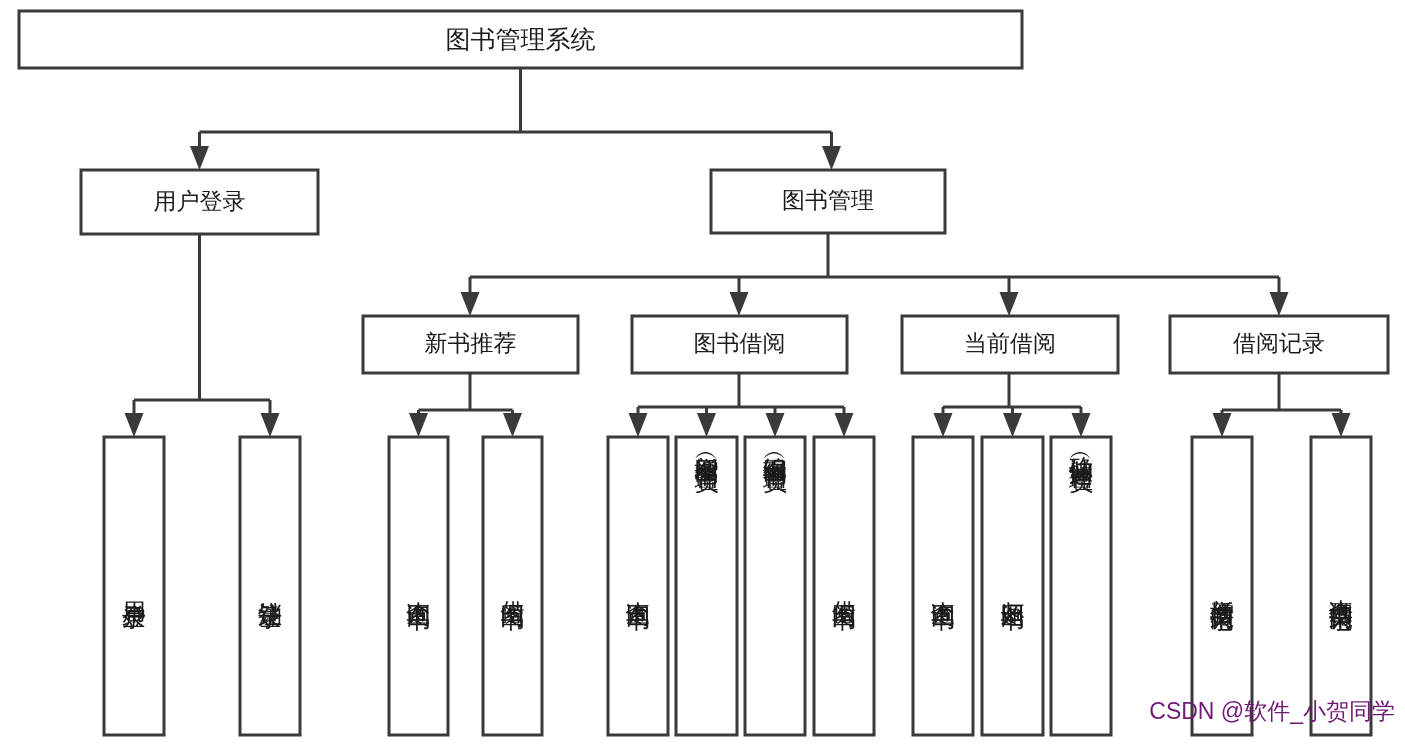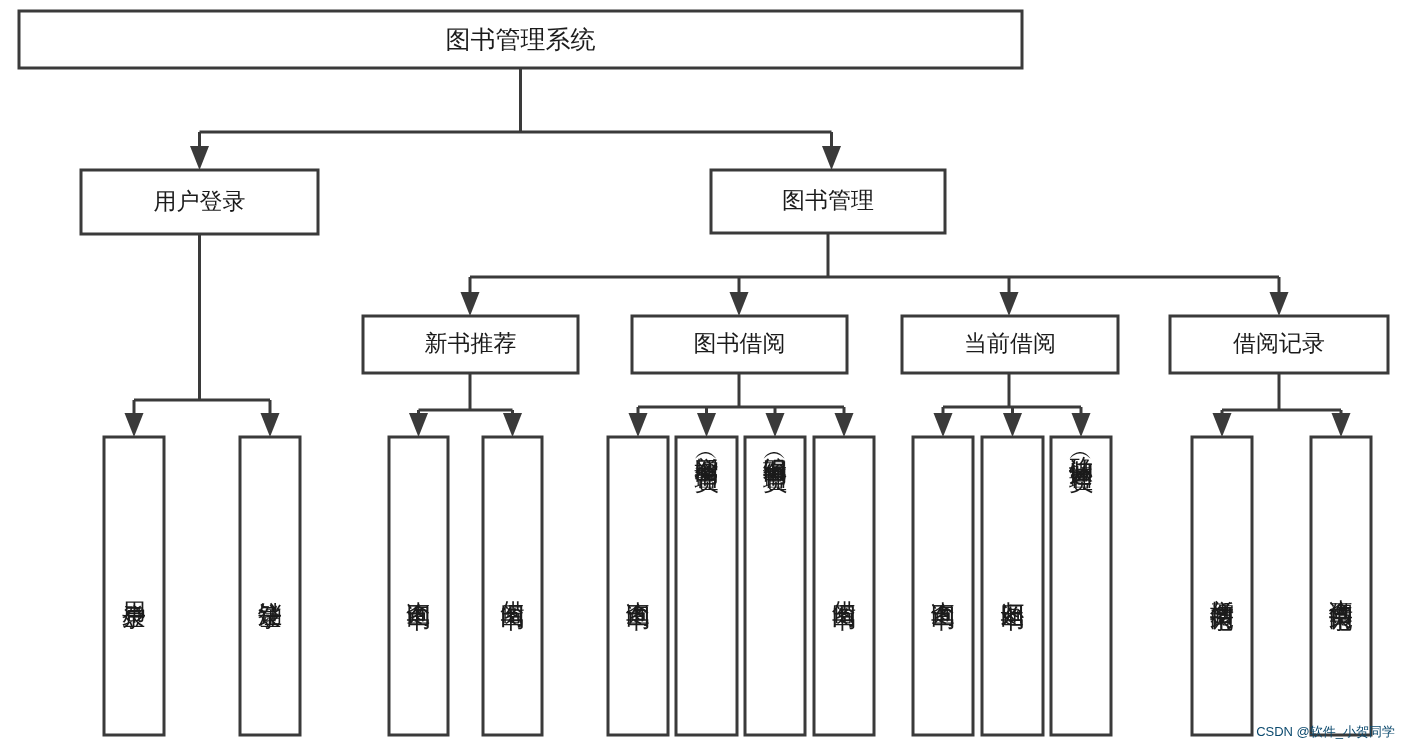--- a/index.html
+++ b/index.html
@@ -37,24 +37,24 @@
     text-orientation:upright;
     font-family:"Liberation Sans","DejaVu Sans",sans-serif;
     font-size:24px;
     color:#1b1b1b;
     line-height:1.08;
     letter-spacing:2px;
     white-space:nowrap;
   }
   .watermark{
     position:absolute;
-    right:10px;bottom:6px;
-    font-family:"Liberation Sans","DejaVu Sans",sans-serif;
-    font-size:13px;
-    color:#0c4a6e;
+    right:10px;bottom:20px;
+    font-family:"Liberation Sans","DejaVu Sans",sans-serif;
+    font-size:23px;
+    color:#701a75;
     white-space:nowrap;
     pointer-events:none;
   }
 </style>
 </head>
 <body>
 
 <svg id="diagram" viewBox="0 0 1405 747">
 
   <g>

